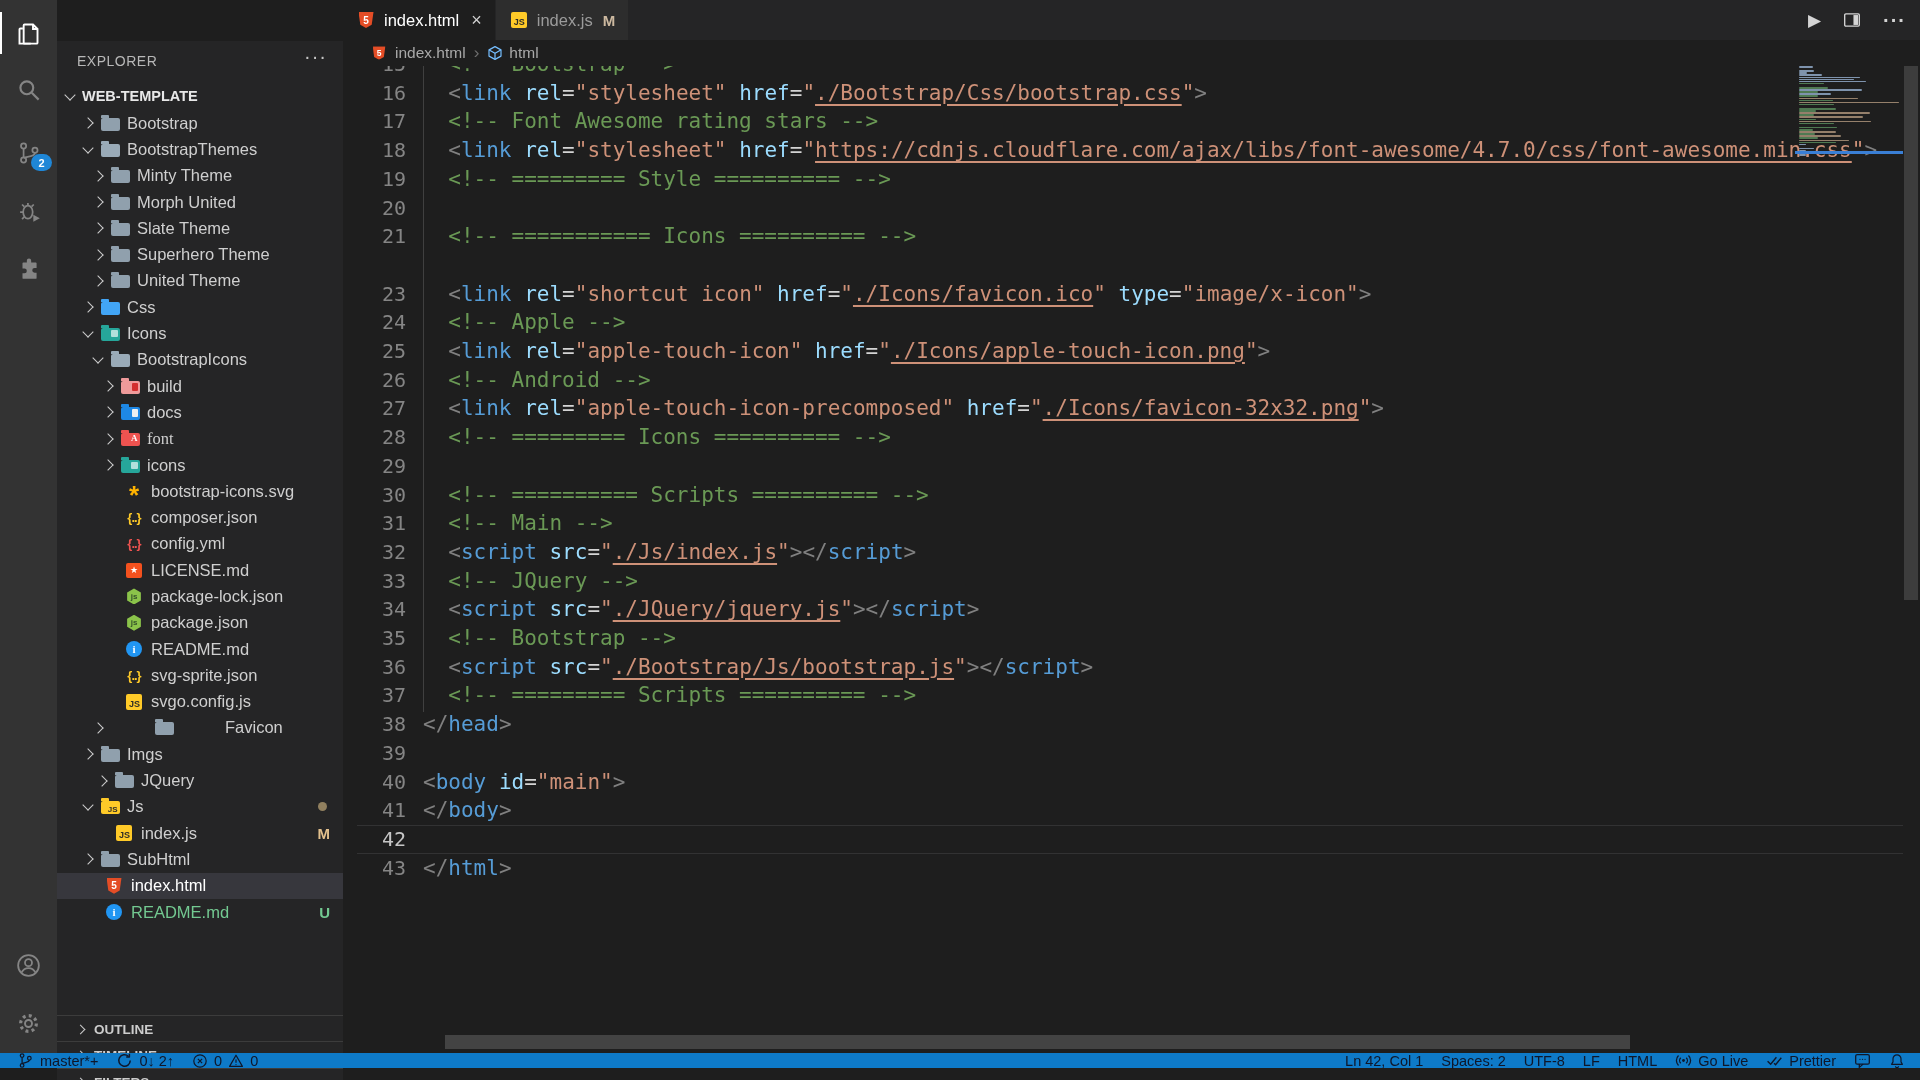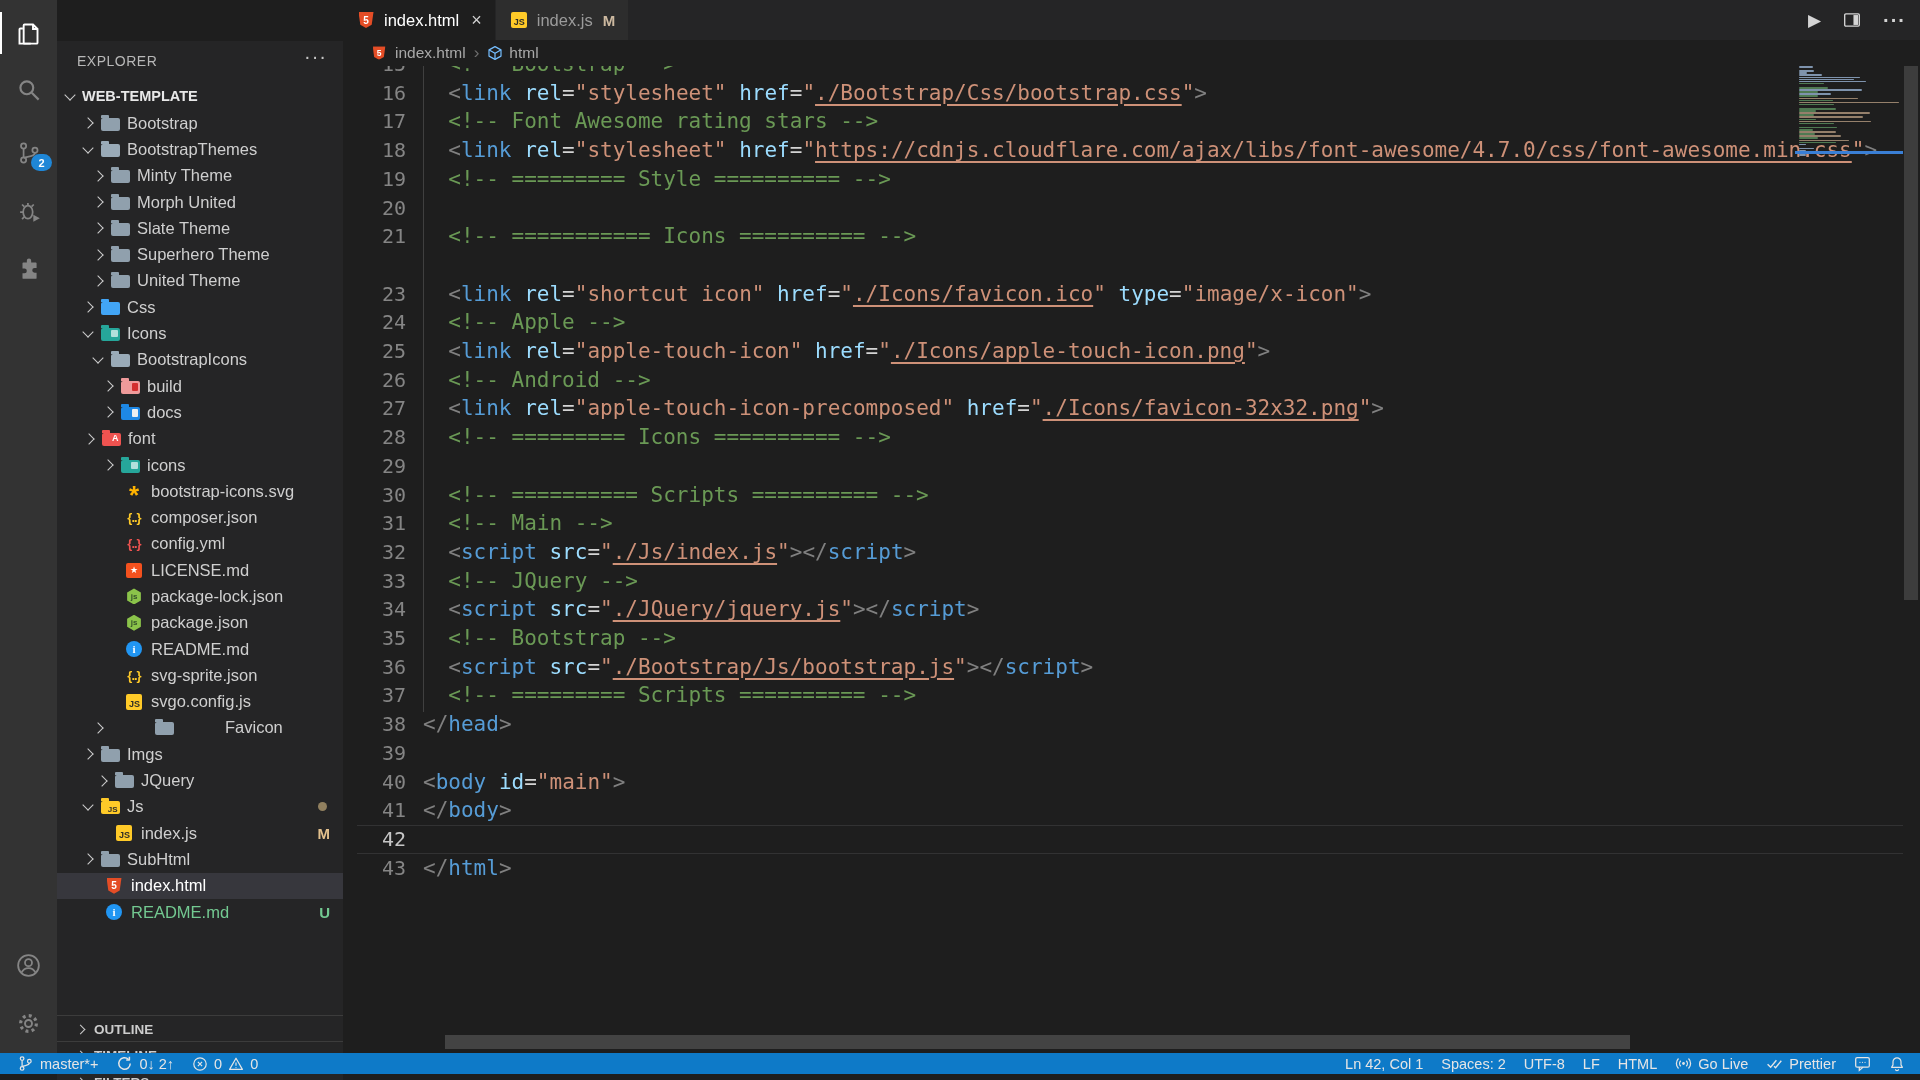--- a/index.html
+++ b/index.html
@@ -82,21 +82,21 @@
   .pun{color:#808080}.tag{color:#569cd6}.atr{color:#9cdcfe}.pln{color:#d4d4d4}
   .str{color:#ce9178}.com{color:#6a9955}
   .lnk{color:#ce9178;text-decoration:underline;text-underline-offset:4px;text-decoration-thickness:1.5px;}
   
   #minimap{position:absolute;left:1795px;top:66px;width:108px;height:420px;cursor:pointer;}
   .mm-bar{position:absolute;left:4px;height:1.5px;border-radius:1px;}
   #mm-current{position:absolute;left:0;width:108px;height:3px;background:#3a7fd5;}
   #vscroll{position:absolute;left:1904px;top:66px;width:14px;height:534px;background:rgba(121,121,121,0.35);cursor:pointer;}
   #hscroll{position:absolute;left:445px;top:1035px;width:1185px;height:14px;background:#434343;cursor:pointer;}
   
-  #statusbar{position:absolute;left:0;top:1053px;width:1920px;height:21px;background:#0e7ac8;color:#e5e5e5;display:flex;align-items:center;font-size:14.5px;}
+  #statusbar{position:absolute;left:0;top:1053px;width:1920px;height:15px;background:#0e7ac8;color:#0f172a;display:flex;align-items:center;font-size:14.5px;}
   .st-item{display:flex;align-items:center;gap:6px;padding:0 9px;height:100%;cursor:pointer;white-space:nowrap;}
   .st-left{display:flex;align-items:center;margin-left:8px;}
   .st-right{display:flex;align-items:center;margin-left:auto;margin-right:6px;}
   svg{display:block;}
 </style>
 </head>
 <body>
 
 <div id="app">
   <div id="activitybar">
@@ -263,21 +263,21 @@
           <span class="grow"></span>
         </div>
         <div class="row" style="padding-left: 47px;">
           <span class="chev right"></span>
           <span class="fico">
             <span class="folder folder-docs"></span>
           </span>
           <span class="lbl">docs</span>
           <span class="grow"></span>
         </div>
-        <div class="row" style="padding-left: 28px;">
+        <div class="row" style="padding-left: 47px; font-family: Liberation Serif, serif;">
           <span class="chev right"></span>
           <span class="fico">
             <span class="folder folder-font"></span>
           </span>
           <span class="lbl">font</span>
           <span class="grow"></span>
         </div>
         <div class="row" style="padding-left: 47px;">
           <span class="chev right"></span>
           <span class="fico">

